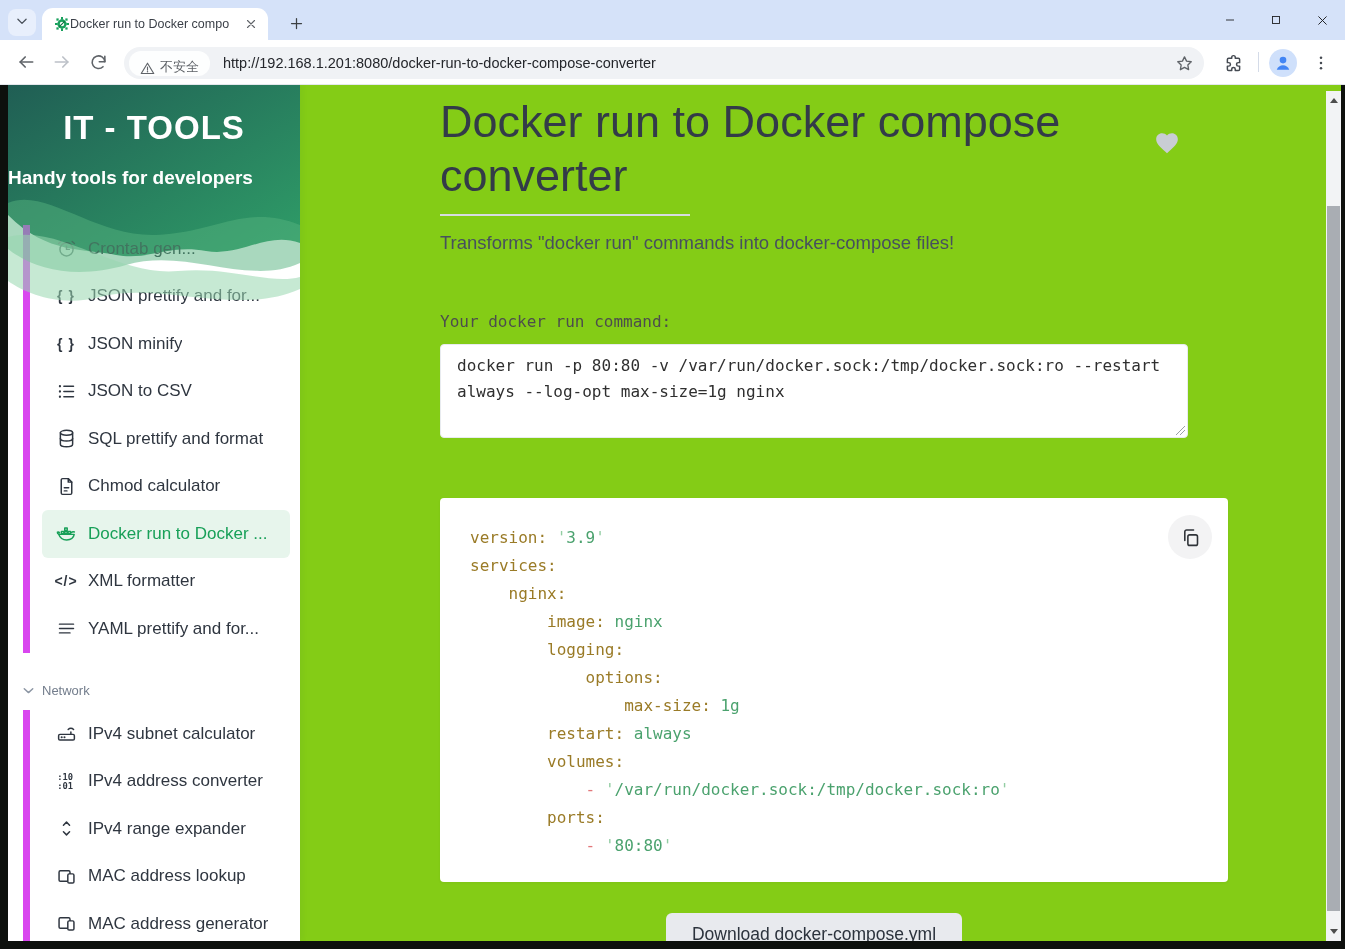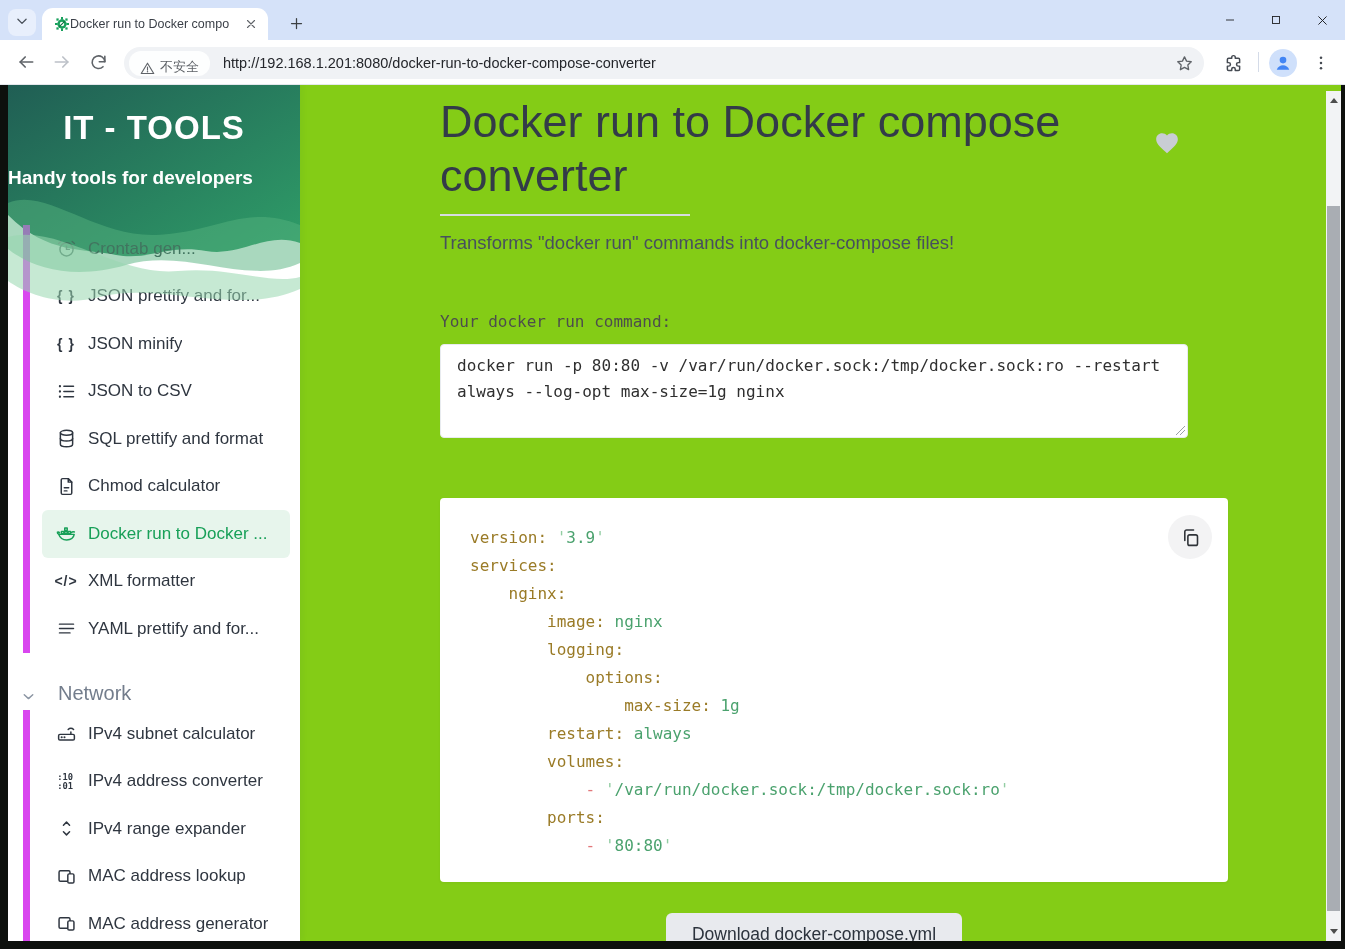--- a/index.html
+++ b/index.html
@@ -41,21 +41,21 @@
 
   .side-list{position:absolute;left:15px;right:10px;margin:0;padding:0;list-style:none;border-left:7px solid #d946ef;}
   .side-list.tools{top:140px;}
   .side-list.network{top:625px;}
   .side-item{margin-left:12px;height:47.5px;display:flex;align-items:center;gap:9px;padding-left:11px;border-radius:6px;color:#2f3640;font-size:17px;cursor:pointer;}
   .side-item .icon{width:26px;height:24px;display:flex;align-items:center;justify-content:center;flex:none;}
   .side-item .icon svg{width:21px;height:21px;}
   .side-item.active{background:#e7f5ec;color:var(--accent-green,#18a058);}
   .ticon{font-weight:700;font-size:14px;letter-spacing:1px;font-family:"Liberation Sans",sans-serif;}
   .lbl{white-space:nowrap;overflow:hidden;}
-  .section-head{position:absolute;left:12px;top:590px;height:30px;display:flex;align-items:flex-end;gap:21px;color:#737d8c;font-size:20px;cursor:pointer;}
+  .section-head{position:absolute;left:12px;top:590px;height:30px;display:flex;align-items:center;gap:5px;color:#737d8c;font-size:13px;cursor:pointer;}
   .section-head svg{width:17px;height:17px;}
   .waves-overlay{position:absolute;left:0;top:100px;z-index:2;pointer-events:none;}
 
   
   .content{position:absolute;left:292px;top:0;right:15px;bottom:0;margin-top:6px;}
   .col{position:absolute;left:140px;width:748px;top:0;bottom:0;}
   .page-title{position:absolute;top:4px;left:0;font-size:45px;line-height:54px;font-weight:400;color:#333b48;margin:0;}
   .title-divider{position:absolute;top:123px;left:0;width:250px;height:2px;background:#d7dbe1;}
   .fav-heart{position:absolute;top:39px;right:8px;width:26px;height:26px;color:#c9cdd4;cursor:pointer;}
   .subtitle{position:absolute;top:141px;left:0;font-size:18.5px;color:#47505e;}

